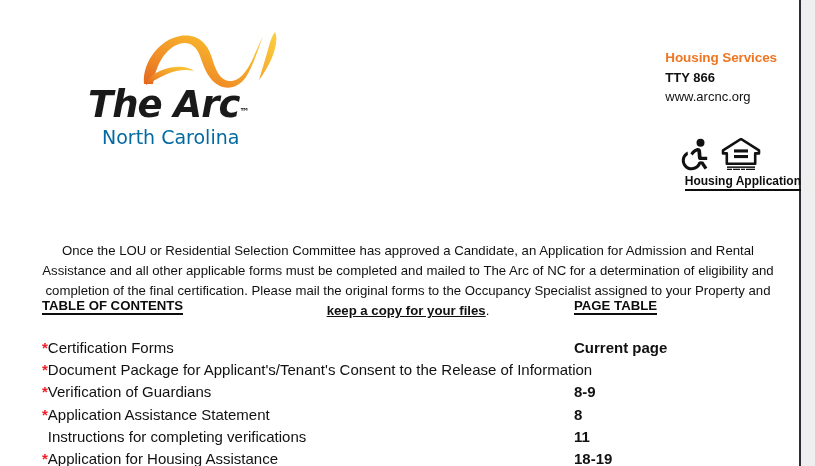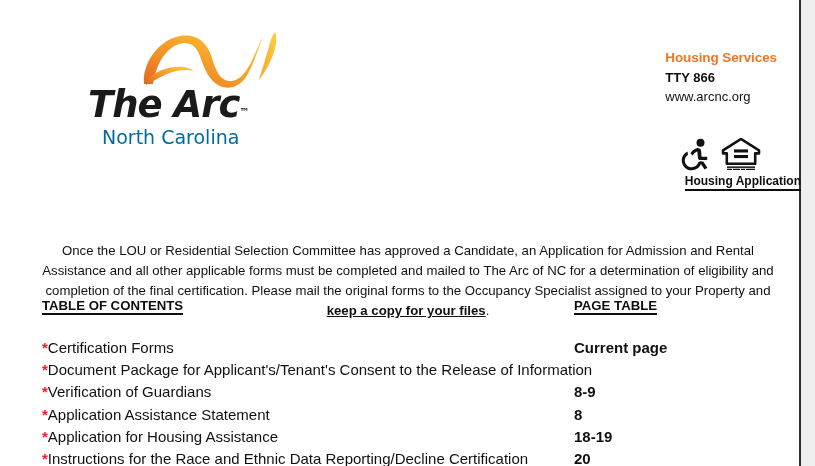--- a/index.html
+++ b/index.html
@@ -294,20 +294,24 @@
           </div>
           <div class="toc-row">
             <div class="toc-entry-title"><span class="toc-star">*</span><span>Verification of Guardians</span></div>
             <div class="toc-entry-page">8-9</div>
           </div>
           <div class="toc-row">
             <div class="toc-entry-title"><span class="toc-star">*</span><span>Application Assistance Statement</span></div>
             <div class="toc-entry-page">8</div>
           </div>
           <div class="toc-row">
+            <div class="toc-entry-title"><span class="toc-star toc-star-blank">*</span><span>Instructions for completing verifications</span></div>
+            <div class="toc-entry-page">11</div>
+          </div>
+          <div class="toc-row">
             <div class="toc-entry-title"><span class="toc-star">*</span><span>Application for Housing Assistance</span></div>
             <div class="toc-entry-page">18-19</div>
           </div>
           <div class="toc-row">
             <div class="toc-entry-title"><span class="toc-star">*</span><span>Instructions for the Race and Ethnic Data Reporting/Decline Certification</span></div>
             <div class="toc-entry-page">20</div>
           </div>
         </div>
     </div>
 

